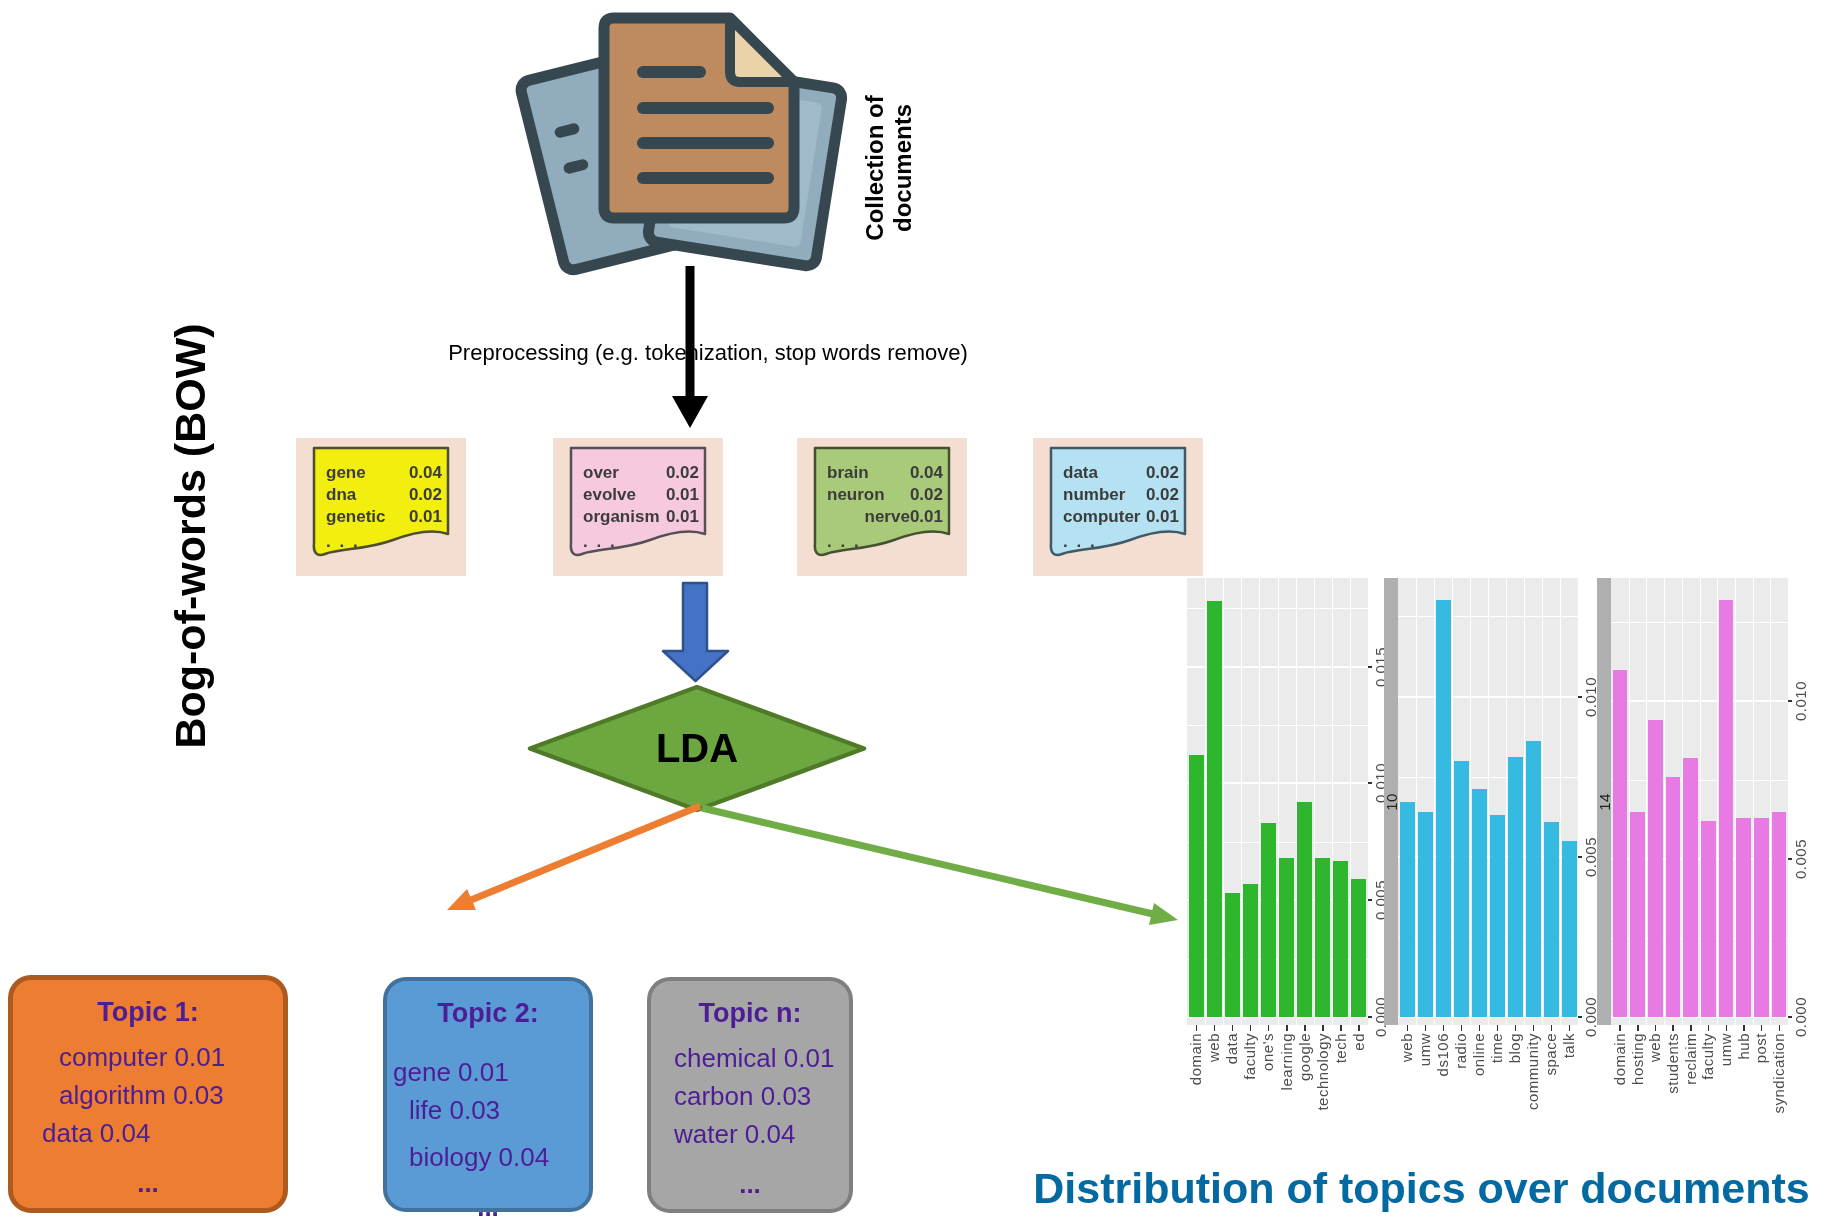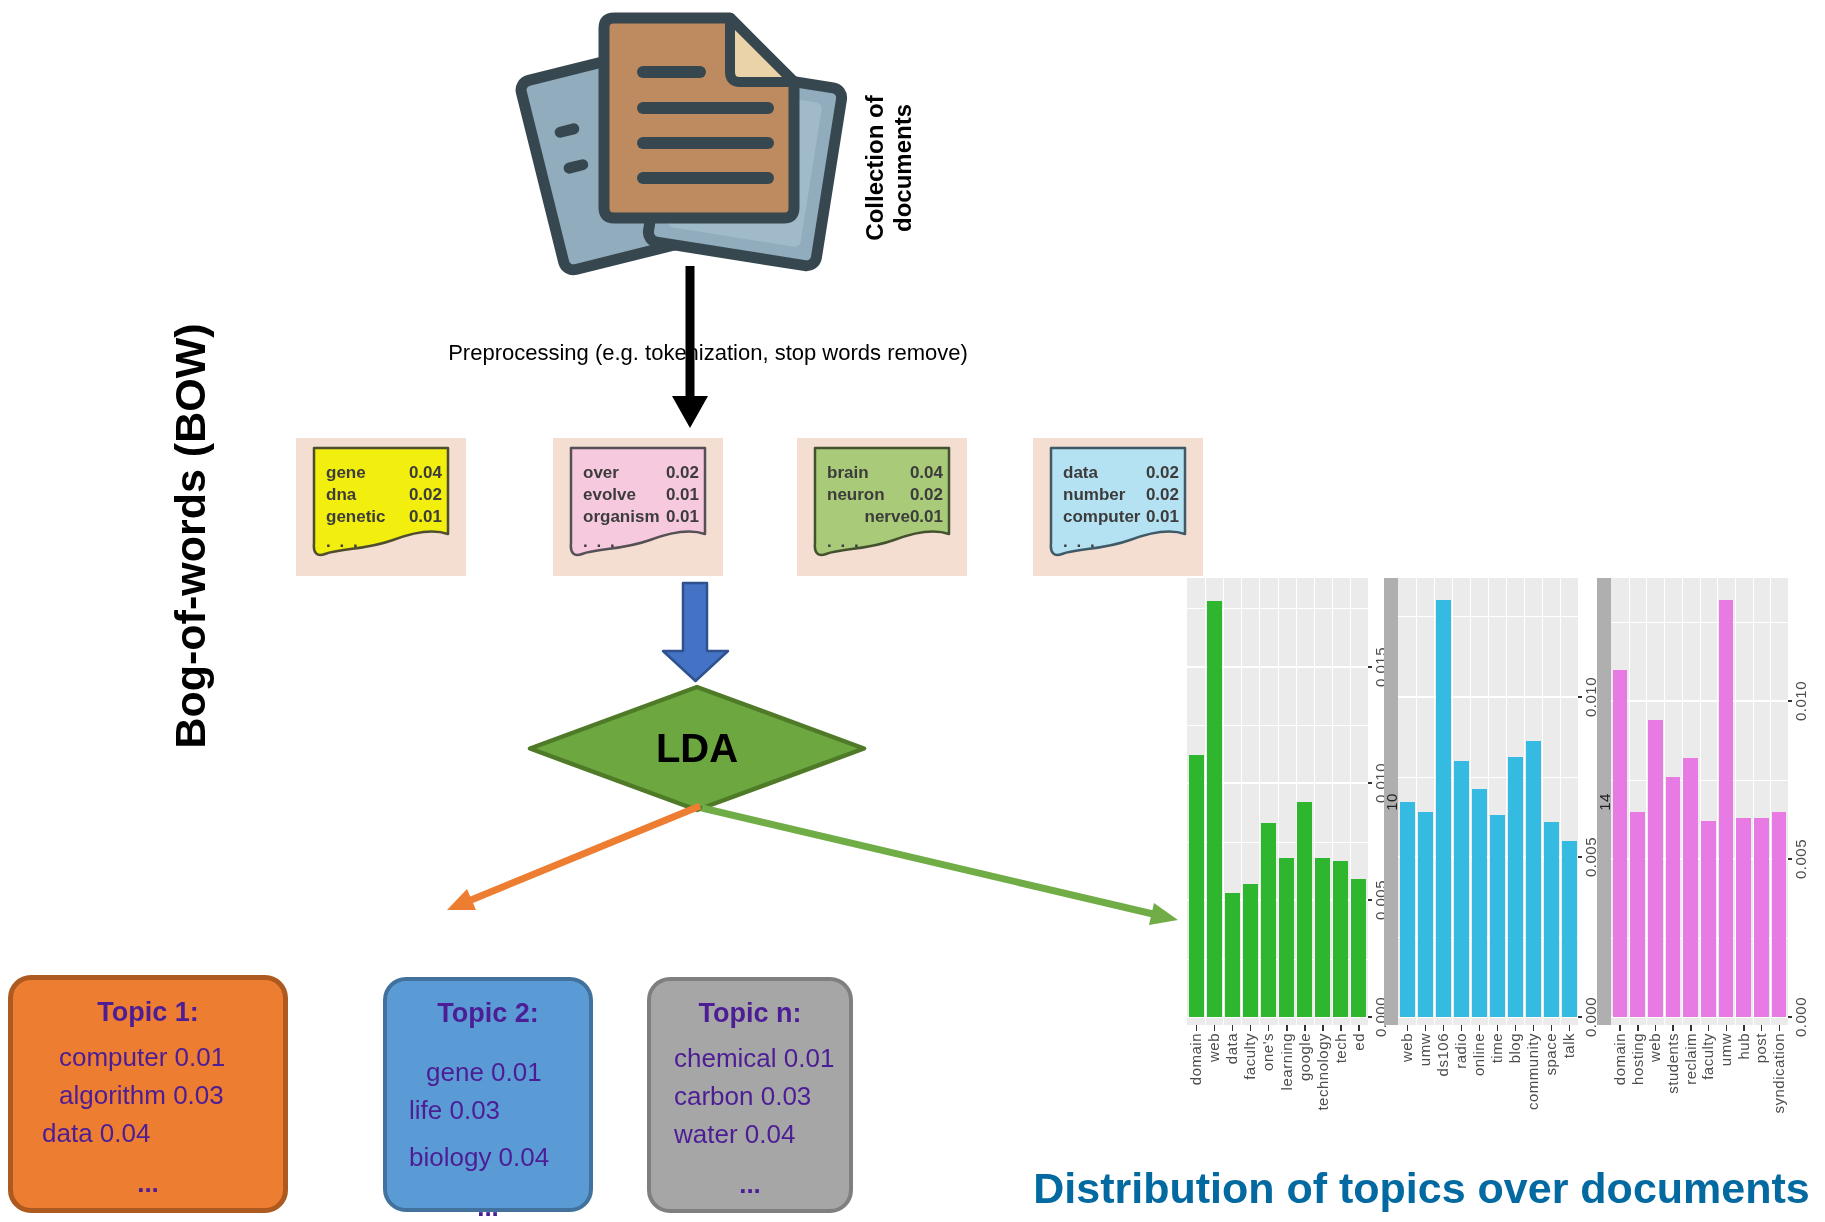--- a/index.html
+++ b/index.html
@@ -167,21 +167,21 @@
   <div id="topics-row">
       <div class="topic-box" style="left: 8px; top: 975px; width: 280px; height: 238px; background: rgb(237, 125, 49); border: 5px solid rgb(172, 90, 32);">
         <div class="topic-title">Topic 1:</div>
         <div class="topic-line" style="padding-left: 46px;">computer 0.01</div>
         <div class="topic-line" style="padding-left: 46px;">algorithm 0.03</div>
         <div class="topic-line" style="padding-left: 29px;">data 0.04</div>
         <div class="topic-more">...</div>
       </div>
       <div class="topic-box" style="left: 383px; top: 977px; width: 210px; height: 235px; background: rgb(91, 155, 213); border: 4px solid rgb(65, 113, 156);">
         <div class="topic-title">Topic 2:</div>
-        <div class="topic-line" style="padding-left: 39px; margin-top: 24px;">gene 0.01</div>
+        <div class="topic-line" style="padding-left: 6px; margin-top: 24px;">gene 0.01</div>
         <div class="topic-line" style="padding-left: 22px;">life 0.03</div>
         <div class="topic-line" style="padding-left: 22px; margin-top: 9px;">biology 0.04</div>
         <div class="topic-more">...</div>
       </div>
       <div class="topic-box" style="left: 647px; top: 977px; width: 206px; height: 236px; background: rgb(166, 166, 166); border: 4px solid rgb(127, 127, 127);">
         <div class="topic-title">Topic n:</div>
         <div class="topic-line" style="padding-left: 23px;">chemical 0.01</div>
         <div class="topic-line" style="padding-left: 23px;">carbon 0.03</div>
         <div class="topic-line" style="padding-left: 23px;">water 0.04</div>
         <div class="topic-more">...</div>

